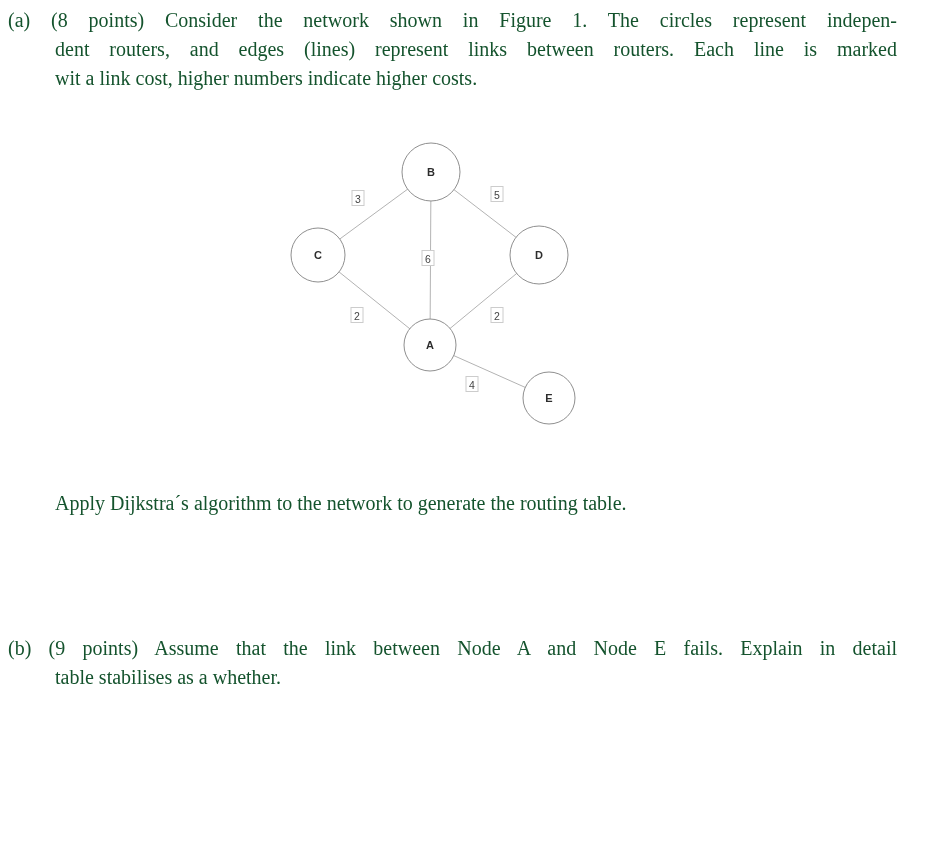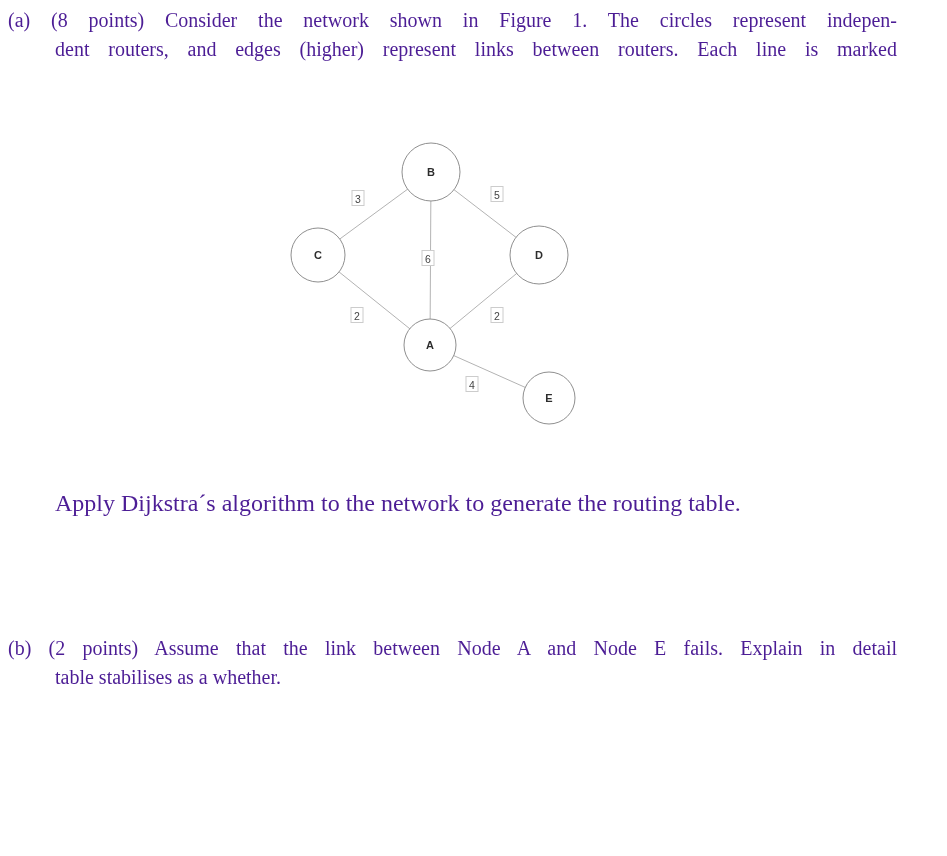--- a/index.html
+++ b/index.html
@@ -6,21 +6,21 @@
     margin: 0;
     padding: 0;
     background: #ffffff;
   }
   .page {
     position: relative;
     width: 947px;
     height: 856px;
     background: #ffffff;
     font-family: "Liberation Serif", serif;
-    color: #4c1d95;
+    color: #14532d;
     overflow: hidden;
   }
   .para {
     position: absolute;
     left: 8px;
     width: 889px;
     box-sizing: border-box;
     padding-left: 47px;
     font-size: 20px;
     line-height: 29px;
@@ -28,37 +28,38 @@
   .para .line.first {
     margin-left: -47px;
   }
   .justify {
     text-align: justify;
     text-align-last: justify;
   }
   .prompt {
     position: absolute;
     left: 55px;
-    font-size: 24px;
+    font-size: 20px;
     line-height: 29px;
   }
   #figure-svg {
     position: absolute;
     left: 0;
     top: 0;
   }
 </style>
 </head>
 <body>
 
 <div class="page">
 
   <div class="para" style="top:6px">
     <div class="line first justify">(a) (8 points) Consider the network shown in Figure 1. The circles represent indepen-</div>
-    <div class="line justify">dent routers, and edges (higher) represent links between routers. Each line is marked</div>
+    <div class="line justify">dent routers, and edges (lines) represent links between routers. Each line is marked</div>
+    <div class="line">wit a link cost, higher numbers indicate higher costs.</div>
   </div>
 
   <svg id="figure-svg" width="947" height="856" viewBox="0 0 947 856">
       <line x1="318" y1="255" x2="431" y2="172" stroke="#b3b3b3" stroke-width="1"></line>
       <line x1="431" y1="172" x2="539" y2="255" stroke="#b3b3b3" stroke-width="1"></line>
       <line x1="431" y1="172" x2="430" y2="345" stroke="#b3b3b3" stroke-width="1"></line>
       <line x1="318" y1="255" x2="430" y2="345" stroke="#b3b3b3" stroke-width="1"></line>
       <line x1="430" y1="345" x2="539" y2="255" stroke="#b3b3b3" stroke-width="1"></line>
       <line x1="430" y1="345" x2="549" y2="398" stroke="#b3b3b3" stroke-width="1"></line>
       <circle cx="431" cy="172" r="29" fill="#ffffff" stroke="#8f8f8f" stroke-width="1"></circle>
@@ -81,17 +82,17 @@
       <text x="357" y="315.5" text-anchor="middle" dominant-baseline="central" font-family="&quot;Liberation Sans&quot;, sans-serif" font-size="10.5px" fill="#444444">2</text>
       <rect x="491" y="307.5" width="12" height="15" fill="#ffffff" stroke="#cccccc" stroke-width="1"></rect>
       <text x="497" y="315.5" text-anchor="middle" dominant-baseline="central" font-family="&quot;Liberation Sans&quot;, sans-serif" font-size="10.5px" fill="#444444">2</text>
       <rect x="466" y="376.5" width="12" height="15" fill="#ffffff" stroke="#cccccc" stroke-width="1"></rect>
       <text x="472" y="384.5" text-anchor="middle" dominant-baseline="central" font-family="&quot;Liberation Sans&quot;, sans-serif" font-size="10.5px" fill="#444444">4</text>
     </svg>
 
   <div class="prompt" style="top:489px">Apply Dijkstra´s algorithm to the network to generate the routing table.</div>
 
   <div class="para" style="top:634px">
-    <div class="line first justify">(b) (2 points) Assume that the link between Node A and Node E fails. Explain in detail</div>
+    <div class="line first justify">(b) (9 points) Assume that the link between Node A and Node E fails. Explain in detail</div>
     <div class="line">table stabilises as a whether.</div>
   </div>
 
 </div>
 
 </body></html>

